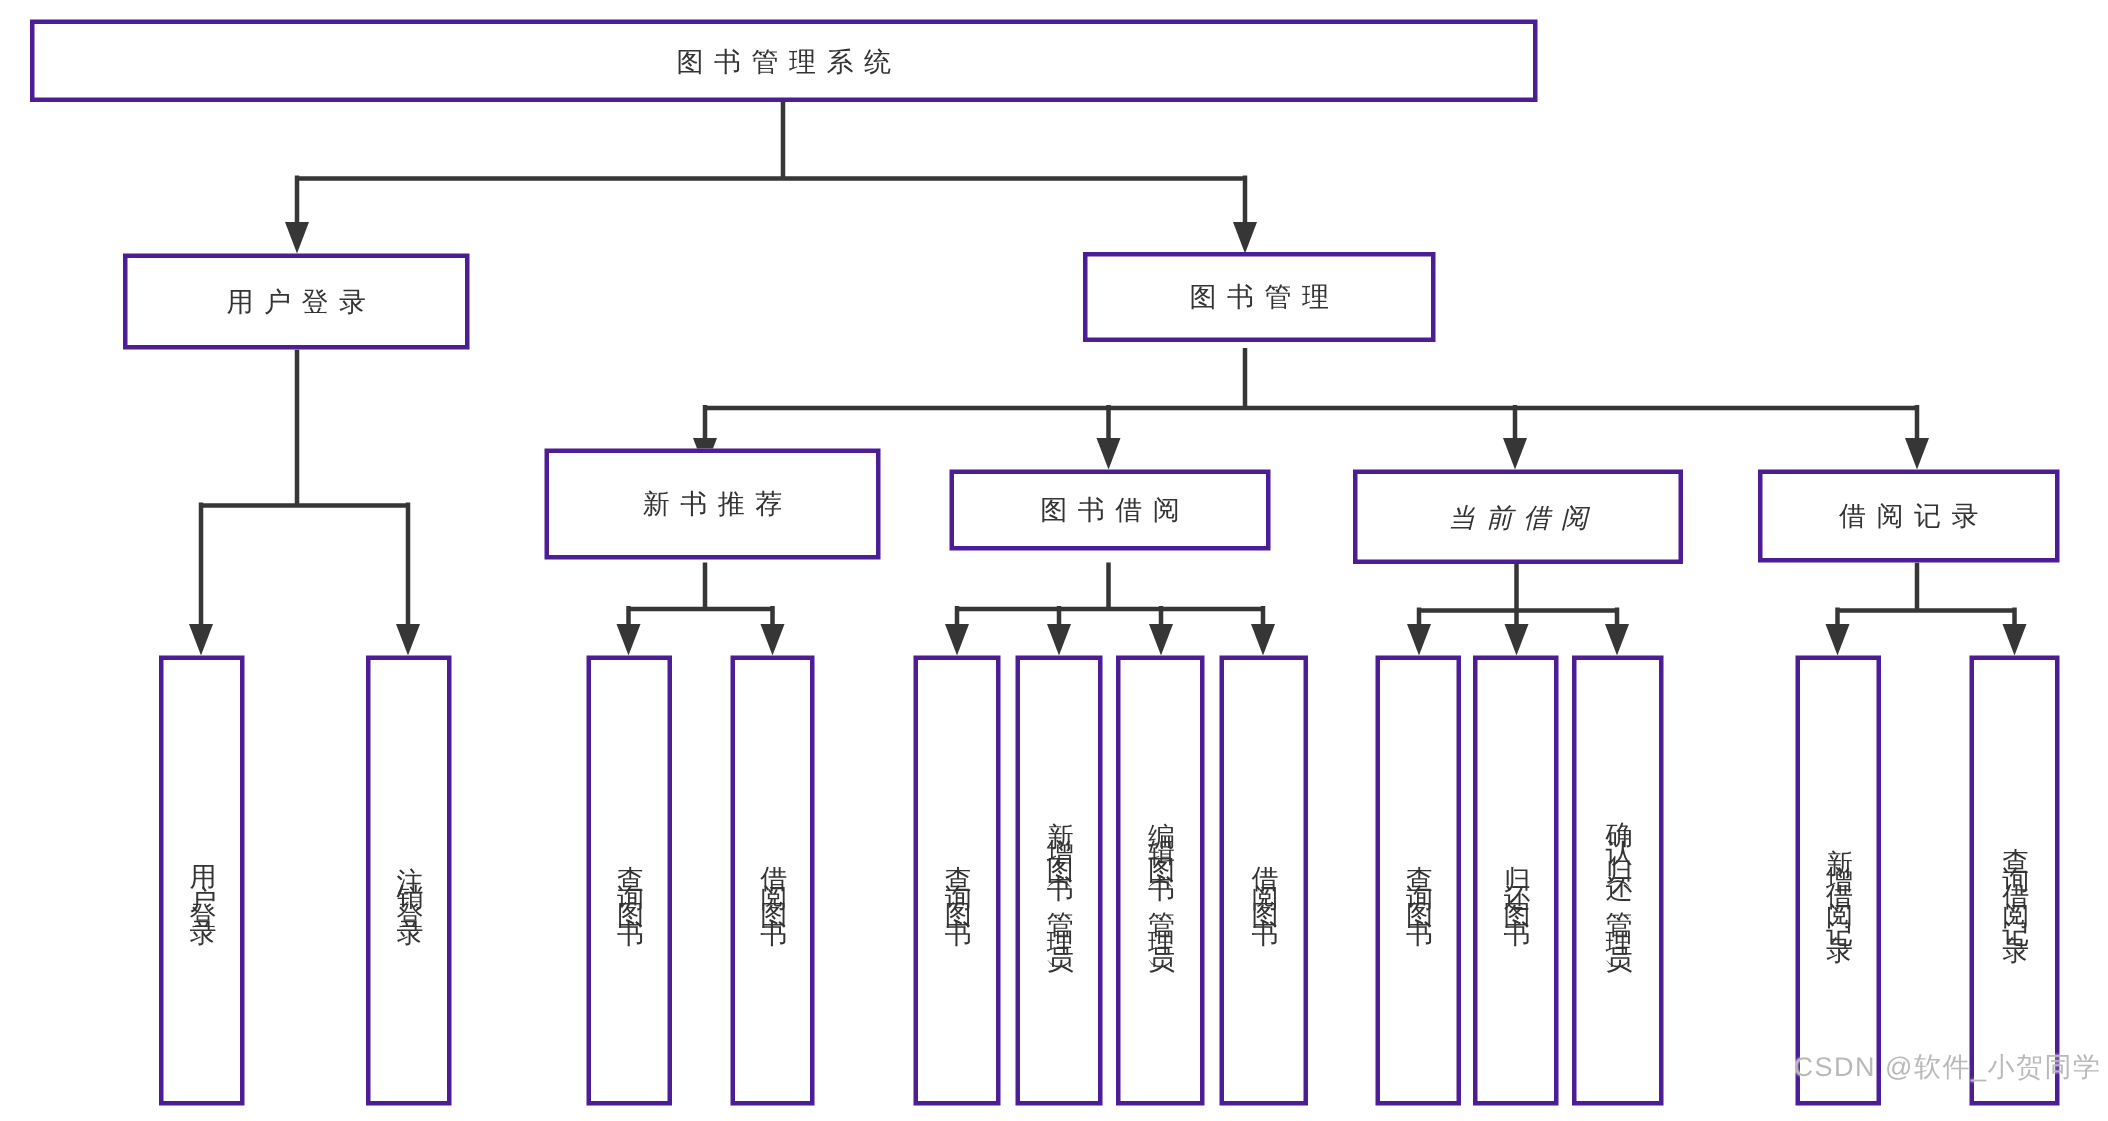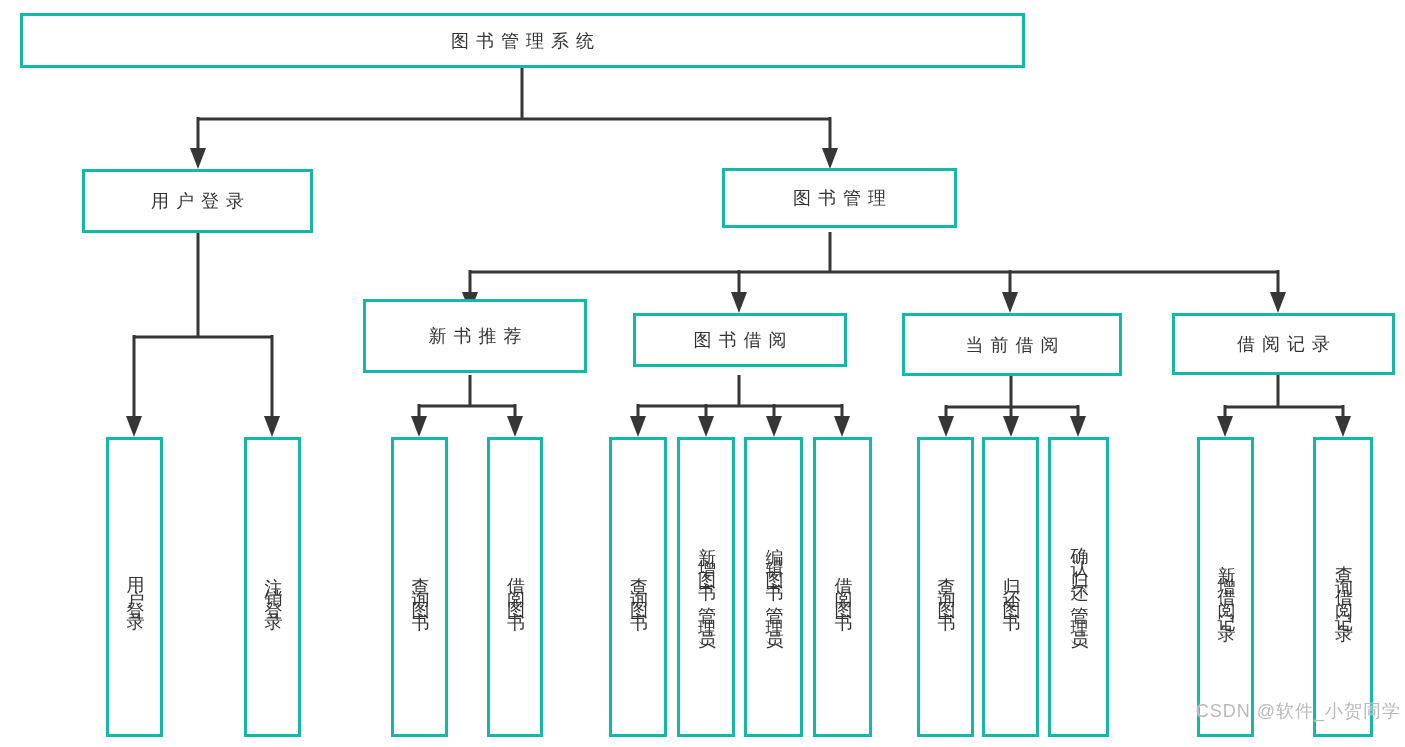--- a/index.html
+++ b/index.html
@@ -28,21 +28,21 @@
     stroke-width: 3;
   }
   .wires polygon {
     fill: #363636;
     stroke: none;
   }
   .node {
     position: absolute;
     box-sizing: border-box;
     background: #ffffff;
-    border: 3px solid #14b8a6;
+    border: 3px solid #4c1d95;
     color: #333333;
     display: flex;
     align-items: center;
     justify-content: center;
     z-index: 2;
   }
   .hbox {
     font-size: 18px;
     letter-spacing: 7px;
     text-indent: 7px;
@@ -120,22 +120,22 @@
     </g>
   </svg>
 
   <div class="node hbox" style="left:20px; top:13px; width:1005px; height:55px;">图书管理系统</div>
 
   <div class="node hbox" style="left:82px; top:169px; width:231px; height:64px;">用户登录</div>
   <div class="node hbox" style="left:722px; top:168px; width:235px; height:60px;">图书管理</div>
 
   <div class="node hbox" style="left:363px; top:299px; width:224px; height:74px;">新书推荐</div>
   <div class="node hbox" style="left:633px; top:313px; width:214px; height:54px;">图书借阅</div>
-  <div class="node hbox" style="left:902px; top:313px; width:220px; height:63px;">当前借阅</div>
-  <div class="node hbox" style="left:1172px; top:313px; width:223px; height:62px;">借阅记录</div>
+  <div class="node hbox" style="left:902px; top:313px; width:220px; height:63px;font-style:italic;">当前借阅</div>
+  <div class="node hbox" style="left:1172px; top:313px; width:201px; height:62px;">借阅记录</div>
 
   <div class="node vbox" style="left:106px; width:57px;">
     <span class="vlabel">用户登录</span>
   </div>
   <div class="node vbox" style="left:244px; width:57px;">
     <span class="vlabel">注销登录</span>
   </div>
 
   <div class="node vbox" style="left:391px; width:57px;">
     <span class="vlabel">查询图书</span>

